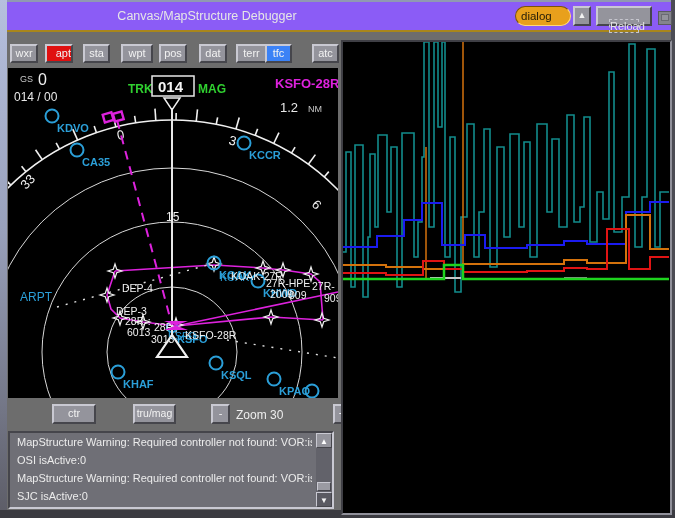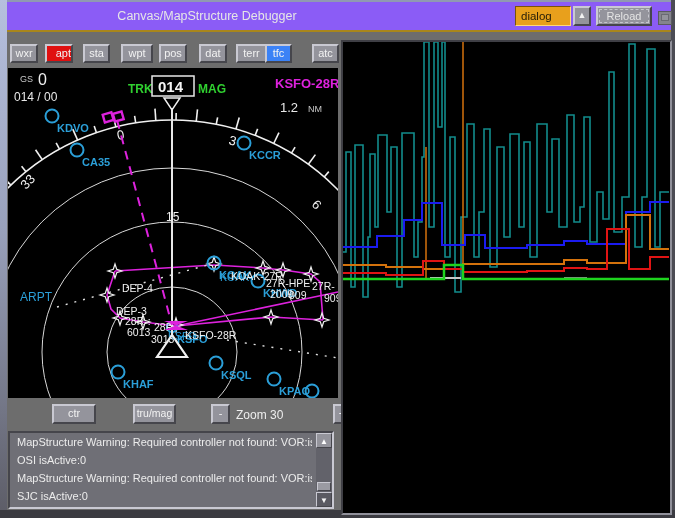--- a/index.html
+++ b/index.html
@@ -14,24 +14,24 @@
   #title-text{position:absolute;left:60px;top:7px;width:280px;text-align:center;
               color:#e6e6e6;font-size:12.5px;}
   #accent-line{position:absolute;left:7px;top:30px;width:664px;height:2px;background:#a8861c;}
   .btn{position:absolute;background:#94949c;color:#f2f2f2;font-size:11px;text-align:center;
        border-top:2px solid #c9c9d2;border-left:2px solid #c9c9d2;
        border-bottom:2px solid #46464c;border-right:2px solid #46464c;
        box-sizing:border-box;line-height:14px;cursor:default;}
   #dialog-input{position:absolute;left:515px;top:6px;width:56px;height:20px;background:#e8a01c;
        color:#241c08;font-size:11.5px;line-height:18px;padding-left:5px;box-sizing:border-box;
        border-top:1px solid #7a5408;border-left:1px solid #7a5408;
-       border-bottom:1px solid #ffd878;border-right:1px solid #ffd878;}
+       border-bottom:1px solid #ffd878;border-right:1px solid #ffd878;border-radius:10px;}
   #popup-arrow-btn{left:573px;top:6px;width:18px;height:20px;font-size:9px;line-height:15px;}
   #reload-btn{left:596px;top:6px;width:56px;height:20px;}
-  #reload-btn .dashed{display:block;margin:1px;border:1px dashed #c6c6ce;font-size:11px;line-height:12px;color:#e4e4e4;}
+  #reload-btn .dashed{display:block;margin:11px;border:1px dashed #c6c6ce;font-size:11px;line-height:12px;color:#e4e4e4;}
   #window-icon{position:absolute;left:658px;top:11px;width:12px;height:12px;background:#84848c;
        border:1px solid #5a5a60;}
   #window-icon span{display:block;margin:2px;height:5px;border:1px solid #6a6a72;background:#94949c;}
   .tbtn{top:44px;height:19px;}
   #nd-panel{position:absolute;left:8px;top:68px;width:330px;height:330px;background:#000;}
   #controls-row .btn{top:404px;height:20px;margin-left:32px;}
   #zoom-label{position:absolute;left:236px;top:408px;color:#ededed;font-size:12px;}
   #log-box{position:absolute;left:8px;top:431px;width:326px;height:78px;background:#6f6f76;
       border-top:2px solid #45454b;border-left:2px solid #45454b;
       border-bottom:2px solid #c9c9d2;border-right:2px solid #c9c9d2;box-sizing:border-box;}

